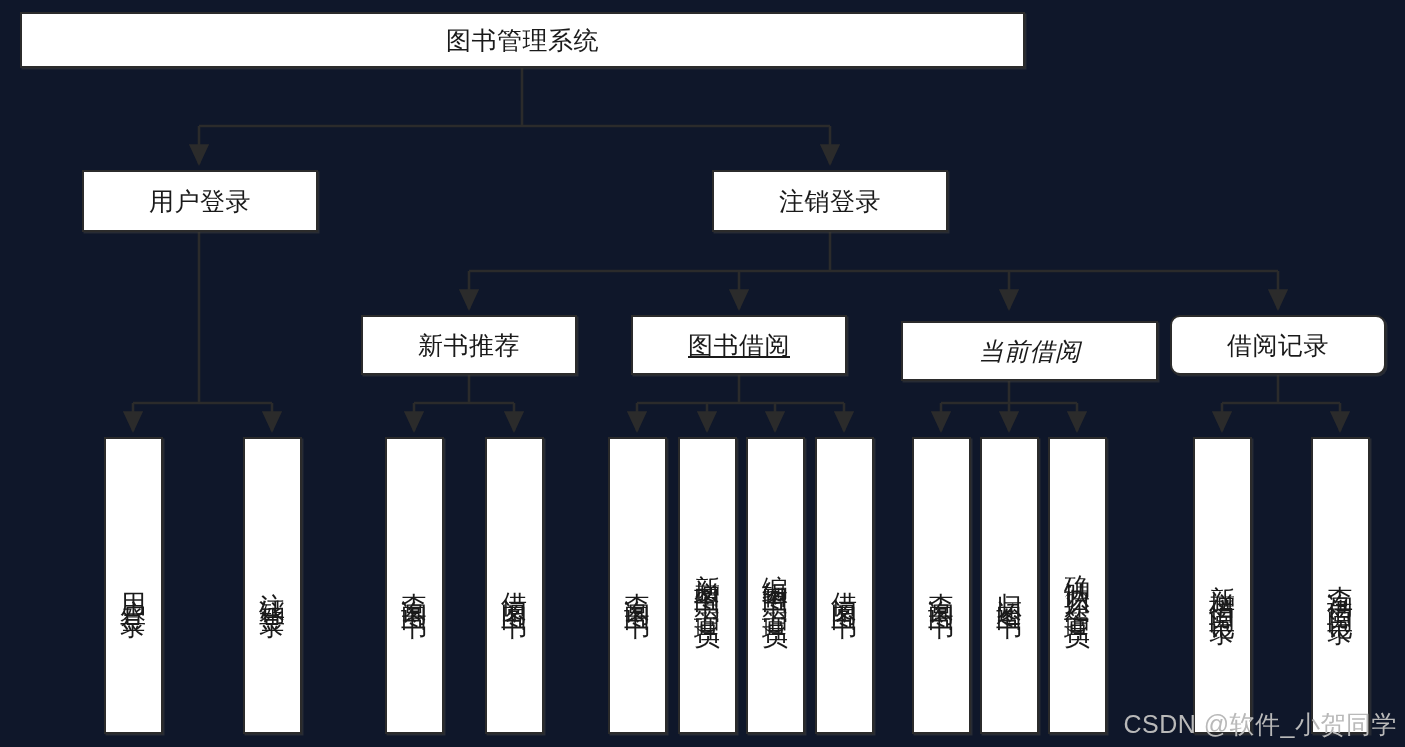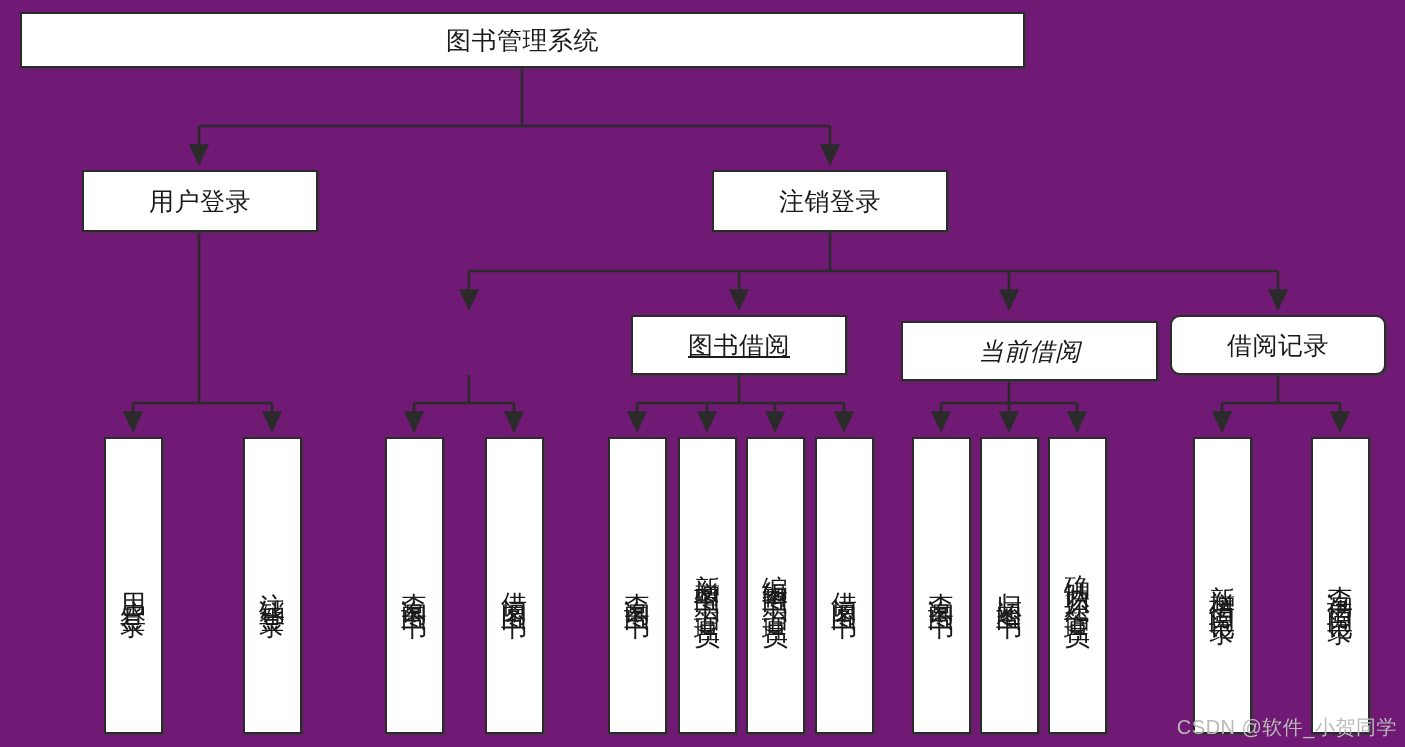--- a/index.html
+++ b/index.html
@@ -8,21 +8,21 @@
     padding: 0;
     background: #ffffff;
   }
   body {
     font-family: "Liberation Sans", "DejaVu Sans", sans-serif;
   }
   #diagram-root {
     position: relative;
     width: 1405px;
     height: 747px;
-    background: #701a75;
+    background: #0f172a;
     overflow: hidden;
   }
   #edges-layer {
     position: absolute;
     left: 0;
     top: 0;
     width: 1405px;
     height: 747px;
     pointer-events: none;
   }
@@ -62,21 +62,21 @@
     text-orientation: upright;
     font-size: 26px;
     line-height: 1.0;
     letter-spacing: 7px;
     white-space: nowrap;
   }
   #watermark {
     position: absolute;
     right: 8px;
     bottom: 6px;
-    font-size: 20px;
+    font-size: 25px;
     color: #b9b9b9;
     letter-spacing: 0.5px;
     z-index: 5;
     white-space: nowrap;
   }
 </style>
 </head>
 <body>
 
 <div id="diagram-root">
@@ -135,20 +135,23 @@
     <span class="node-label">图书管理系统</span>
   </div>
 
   <div class="node horiz" style="left:82px; top:170px; width:236px; height:62px;">
     <span class="node-label">用户登录</span>
   </div>
   <div class="node horiz" style="left:712px; top:170px; width:236px; height:62px;">
     <span class="node-label">注销登录</span>
   </div>
 
+  <div class="node horiz" style="left:361px; top:315px; width:216px; height:60px;">
+    <span class="node-label">新书推荐</span>
+  </div>
   <div class="node horiz" style="left:631px; top:315px; width:216px; height:60px;text-decoration:underline;">
     <span class="node-label">图书借阅</span>
   </div>
   <div class="node horiz" style="left:901px; top:321px; width:257px; height:60px;font-style:italic;">
     <span class="node-label">当前借阅</span>
   </div>
   <div class="node horiz" style="left:1170px; top:315px; width:216px; height:60px;border-radius:10px;">
     <span class="node-label">借阅记录</span>
   </div>
 

